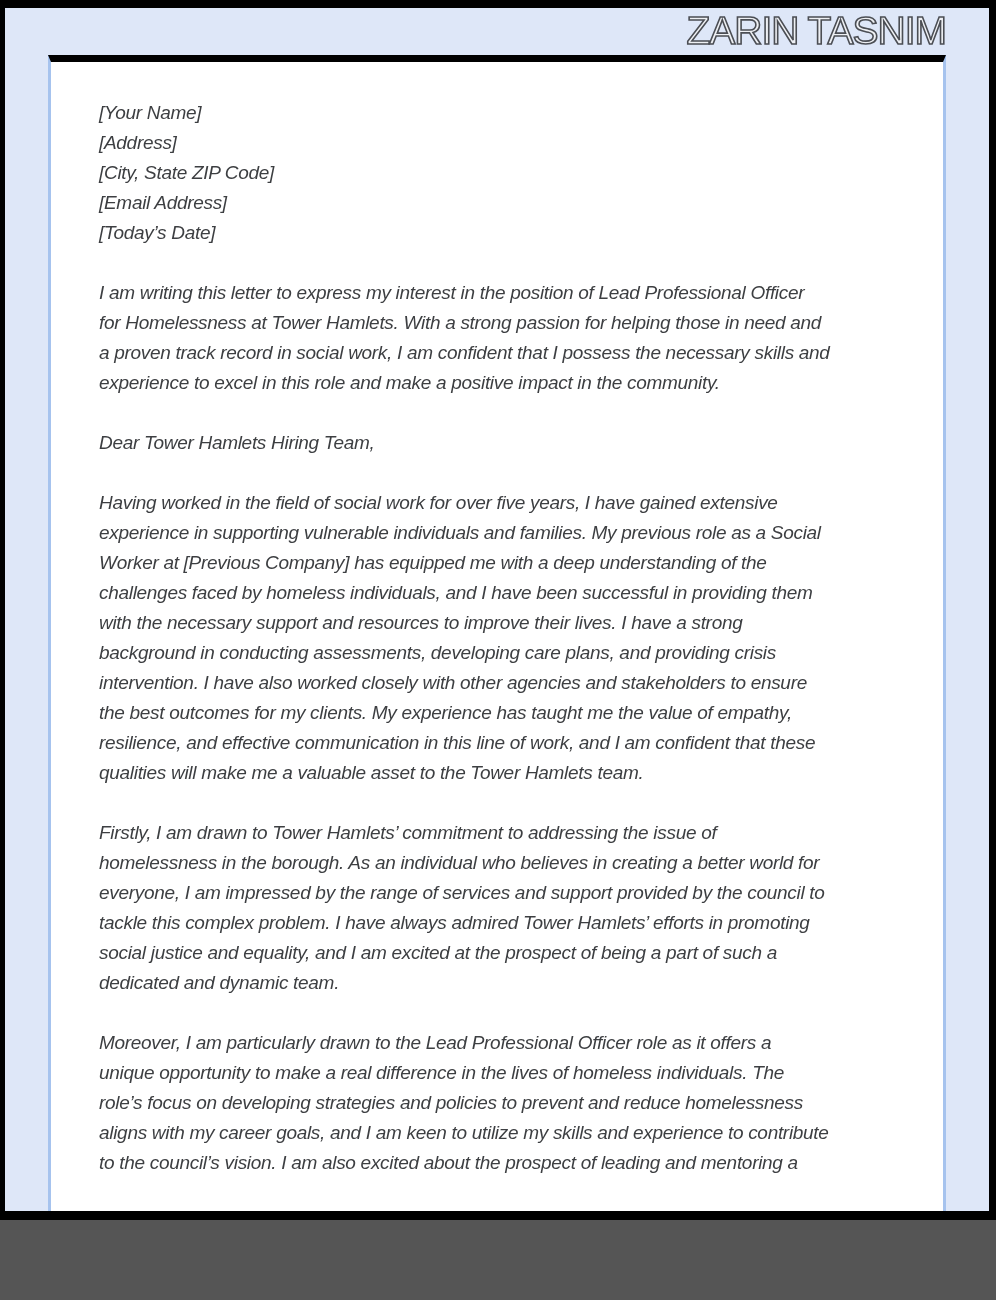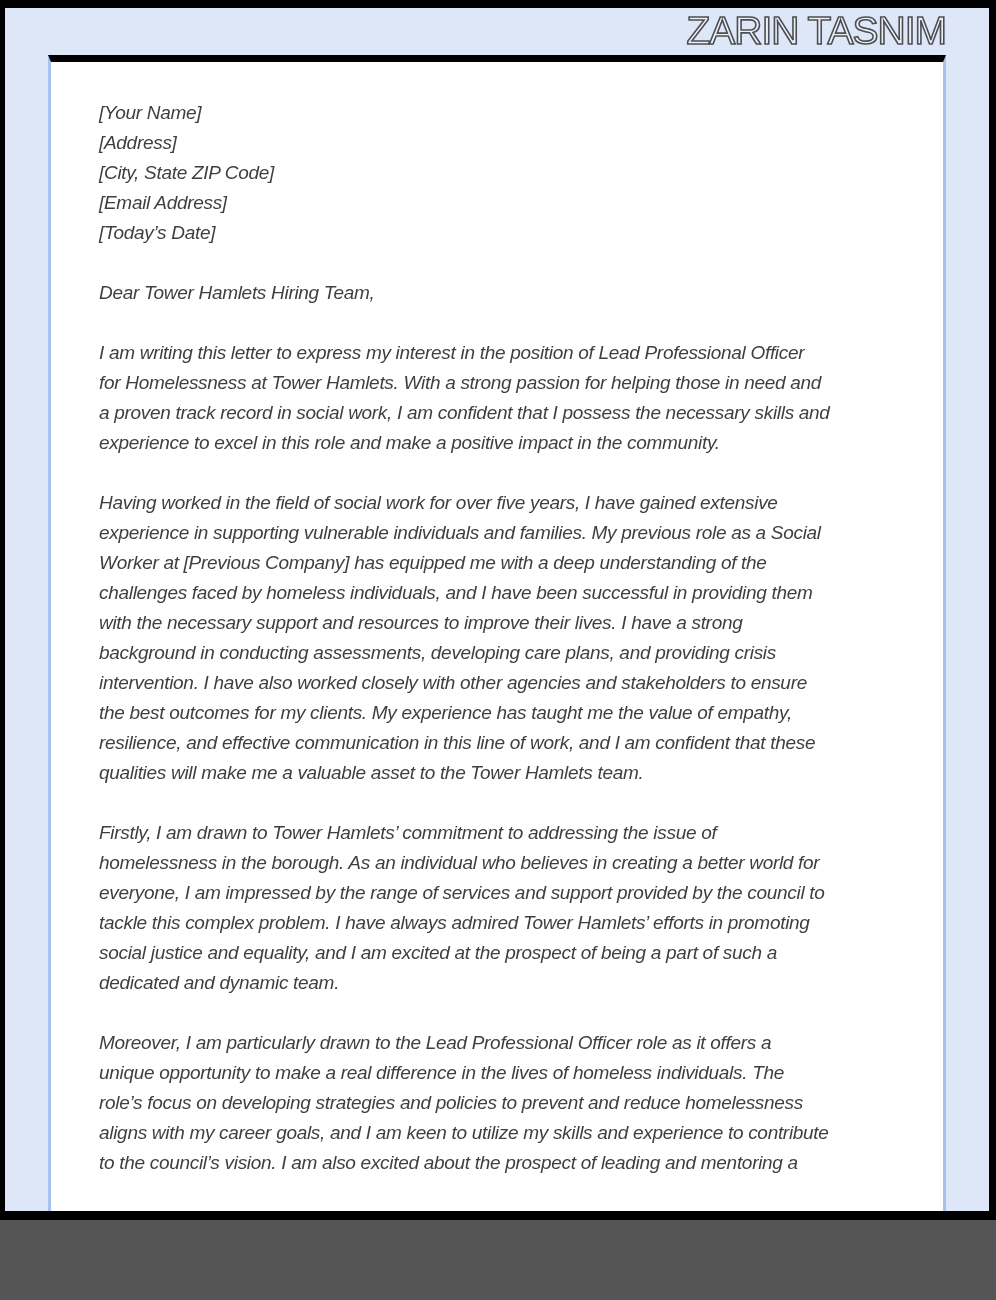--- a/index.html
+++ b/index.html
@@ -85,25 +85,25 @@
 
   <div class="brand">ZARIN TASNIM</div>
 
   <div class="page">
     <div class="letter">
       <div class="block">[Your Name]
 [Address]
 [City, State ZIP Code]
 [Email Address]
 [Today’s Date]</div>
-      <div class="block">Dear Tower Hamlets Hiring Team,</div>
       <div class="block">I am writing this letter to express my interest in the position of Lead Professional Officer
 for Homelessness at Tower Hamlets. With a strong passion for helping those in need and
 a proven track record in social work, I am confident that I possess the necessary skills and
 experience to excel in this role and make a positive impact in the community.</div>
+      <div class="block">Dear Tower Hamlets Hiring Team,</div>
       <div class="block">Having worked in the field of social work for over five years, I have gained extensive
 experience in supporting vulnerable individuals and families. My previous role as a Social
 Worker at [Previous Company] has equipped me with a deep understanding of the
 challenges faced by homeless individuals, and I have been successful in providing them
 with the necessary support and resources to improve their lives. I have a strong
 background in conducting assessments, developing care plans, and providing crisis
 intervention. I have also worked closely with other agencies and stakeholders to ensure
 the best outcomes for my clients. My experience has taught me the value of empathy,
 resilience, and effective communication in this line of work, and I am confident that these
 qualities will make me a valuable asset to the Tower Hamlets team.</div>

